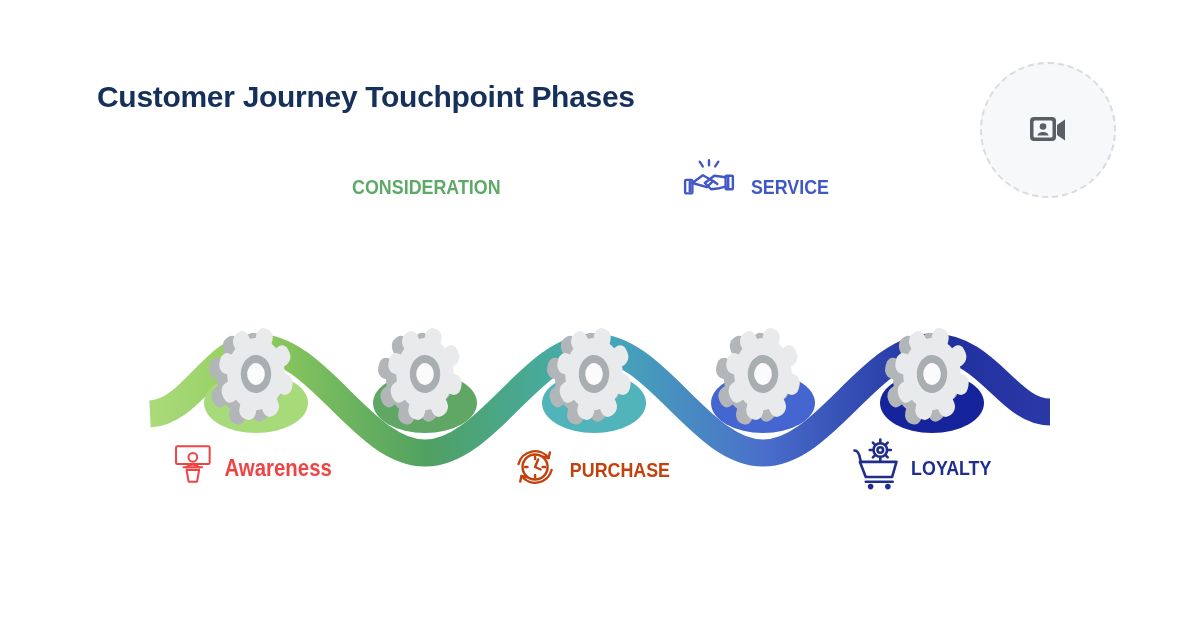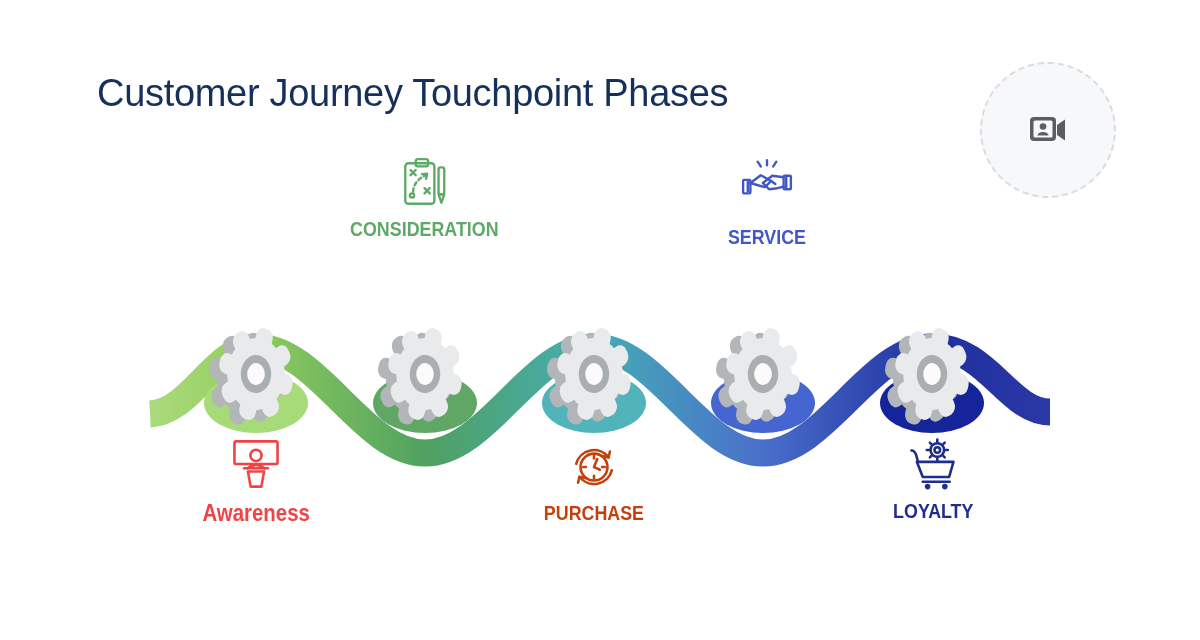--- a/index.html
+++ b/index.html
@@ -1,32 +1,32 @@
 <!DOCTYPE html>
 <html><head>
 <meta charset="utf-8">
 <style>
   html,body{margin:0;padding:0;}
   body{
     width:1200px;height:640px;position:relative;overflow:hidden;
     background:#ffffff;font-family:"Liberation Sans",sans-serif;
   }
   .page-title{
-    position:absolute;left:97px;top:72px;
-    font-size:38px;font-weight:normal;letter-spacing:-.3px;
+    position:absolute;left:97px;top:80px;
+    font-size:30px;font-weight:bold;letter-spacing:-.3px;
   }
   .video-bubble{
     position:absolute;left:980px;top:62px;width:136px;height:136px;
     border-radius:50%;background:#F7F8F9;border:2px dashed #D9DBDF;
     box-sizing:border-box;display:flex;align-items:center;justify-content:center;
     cursor:pointer;
   }
   .wave-svg{position:absolute;left:0;top:0;}
   .phase{
-    position:absolute;width:170px;display:flex;flex-direction:column;
+    position:absolute;width:170px;display:flex;flex-direction:row;
     align-items:center;
   }
   .phase svg.p-icon{display:block;}
   .phase .p-label{
     margin-top:7px;font-weight:bold;font-size:21px;letter-spacing:0;
     transform:scaleX(.85);transform-origin:center;white-space:nowrap;
   }
   .phase-awareness{left:171px;top:436px;}
   .phase-awareness .p-label{font-size:24px;}
   .phase-consideration{left:339px;top:156px;}

